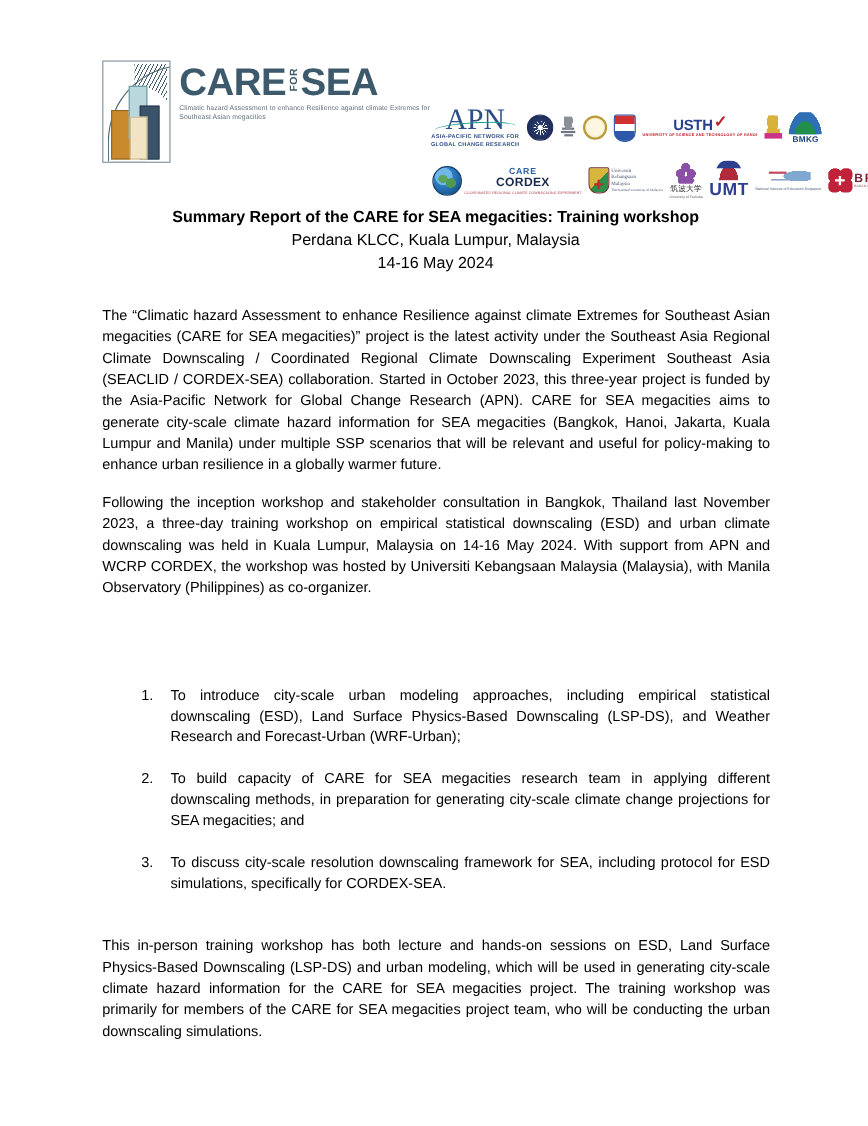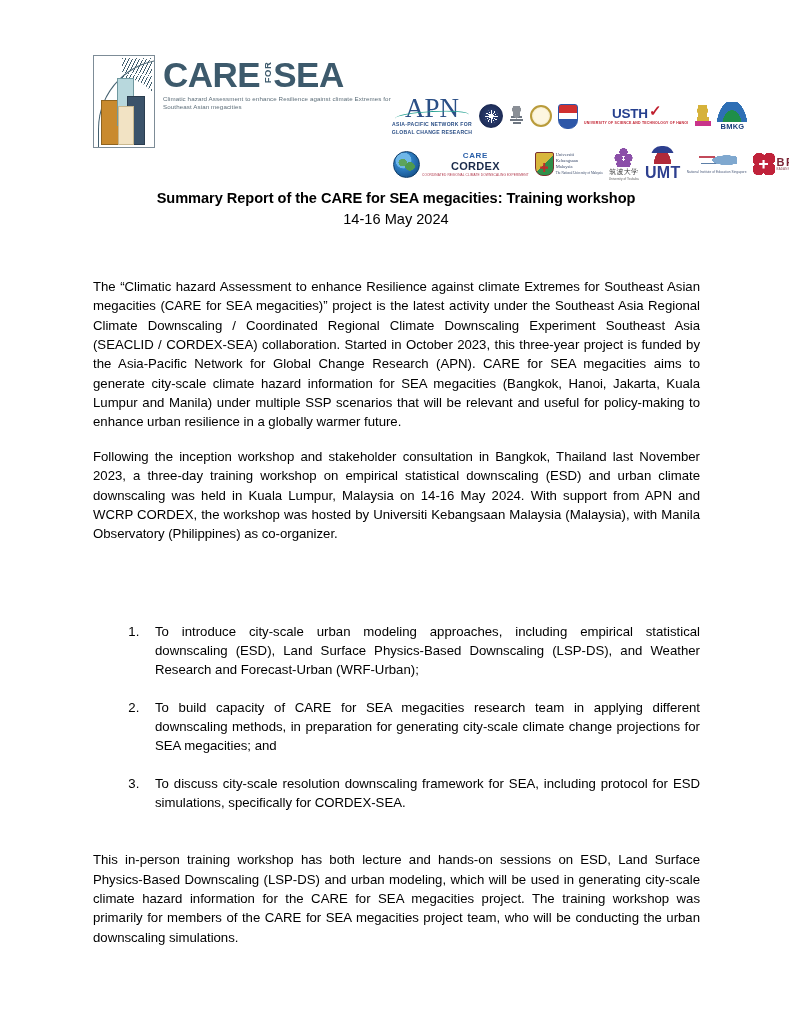--- a/index.html
+++ b/index.html
@@ -555,20 +555,21 @@
             <span class="brin-sub">BADAN RISET DAN INOVASI NASIONAL</span>
           </span>
         </div>
 
       </div>
     </div>
   </div>
 
   <div class="title-block">
     <div class="doc-title">Summary Report of the CARE for SEA megacities: Training workshop</div>
+    <div class="doc-subtitle">Perdana KLCC, Kuala Lumpur, Malaysia</div>
     <div class="doc-subtitle">14-16 May 2024</div>
   </div>
 
   <div class="body-block">
 
     <p class="para">The “Climatic hazard Assessment to enhance Resilience against climate Extremes for Southeast Asian megacities (CARE for SEA megacities)” project is the latest activity under the Southeast Asia Regional Climate Downscaling / Coordinated Regional Climate Downscaling Experiment Southeast Asia (SEACLID / CORDEX-SEA) collaboration. Started in October 2023, this three-year project is funded by the Asia-Pacific Network for Global Change Research (APN). CARE for SEA megacities aims to generate city-scale climate hazard information for SEA megacities (Bangkok, Hanoi, Jakarta, Kuala Lumpur and Manila) under multiple SSP scenarios that will be relevant and useful for policy-making to enhance urban resilience in a globally warmer future.</p>
 
     <p class="para tight">Following the inception workshop and stakeholder consultation in Bangkok, Thailand last November 2023, a three-day training workshop on empirical statistical downscaling (ESD) and urban climate downscaling was held in Kuala Lumpur, Malaysia on 14-16 May 2024. With support from APN and WCRP CORDEX, the workshop was hosted by Universiti Kebangsaan Malaysia (Malaysia), with Manila Observatory (Philippines) as co-organizer.</p>
 
     <div class="spacer-lg"></div>

